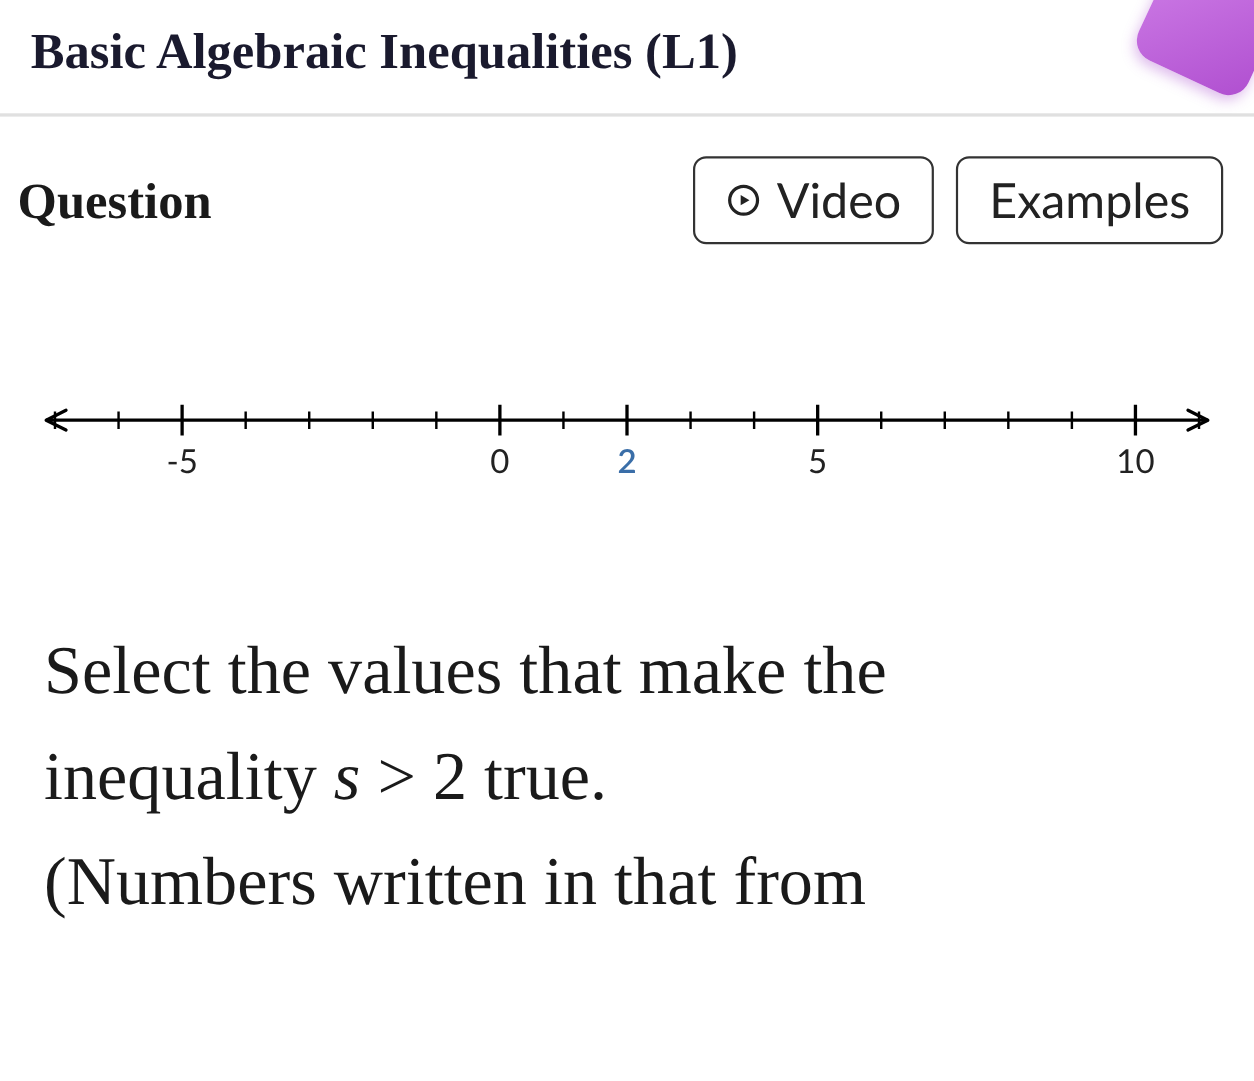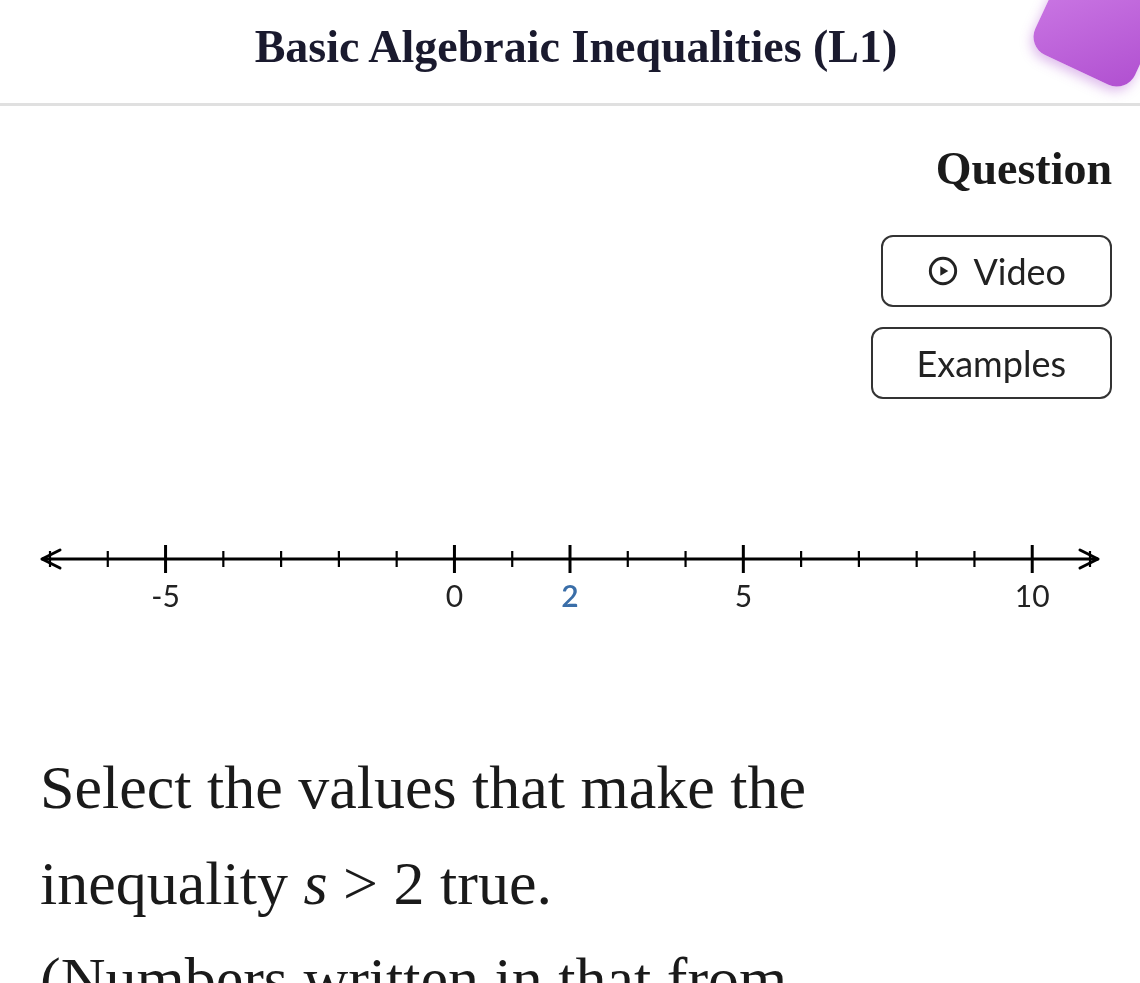--- a/index.html
+++ b/index.html
@@ -6,54 +6,52 @@
     body {
       font-family: Georgia, 'Times New Roman', serif;
       background: #fff;
       color: #1a1a2e;
       width: 1140px;
       height: 983px;
       position: relative;
     }
     .header {
       padding: 20px 16px 30px 28px;
-      text-align: center;
     }
     .title {
       font-size: 46px;
       font-weight: bold;
       color: #1a1a2e;
     }
     .divider {
       border: none;
       border-top: 3px solid #e0e0e0;
       margin: 0;
     }
     .question-row {
       display: flex;
-      align-items: flex-end;
+      align-items: center;
       padding: 36px 28px 20px 16px;
       gap: 20px;
-      flex-direction: column;
     }
     .question-label {
       font-size: 46px;
       font-weight: bold;
       color: #1a1a1a;
       flex: 0 0 auto;
     }
     .spacer { flex: 1; }
     .btn {
       font-family: 'Segoe UI', Lato, Arial, sans-serif;
-      font-size: 36px;
+      font-size: 44px;
       color: #222;
       background: #fff;
       border: 2px solid #333;
       border-radius: 12px;
-      padding: 12px 44px;
+      padding: 12px 28px;
       display: inline-flex;
       align-items: center;
       gap: 14px;
       cursor: pointer;
     }
     .btn-icon {
       width: 32px;
       height: 32px;
       display: inline-flex;
       align-items: center;

